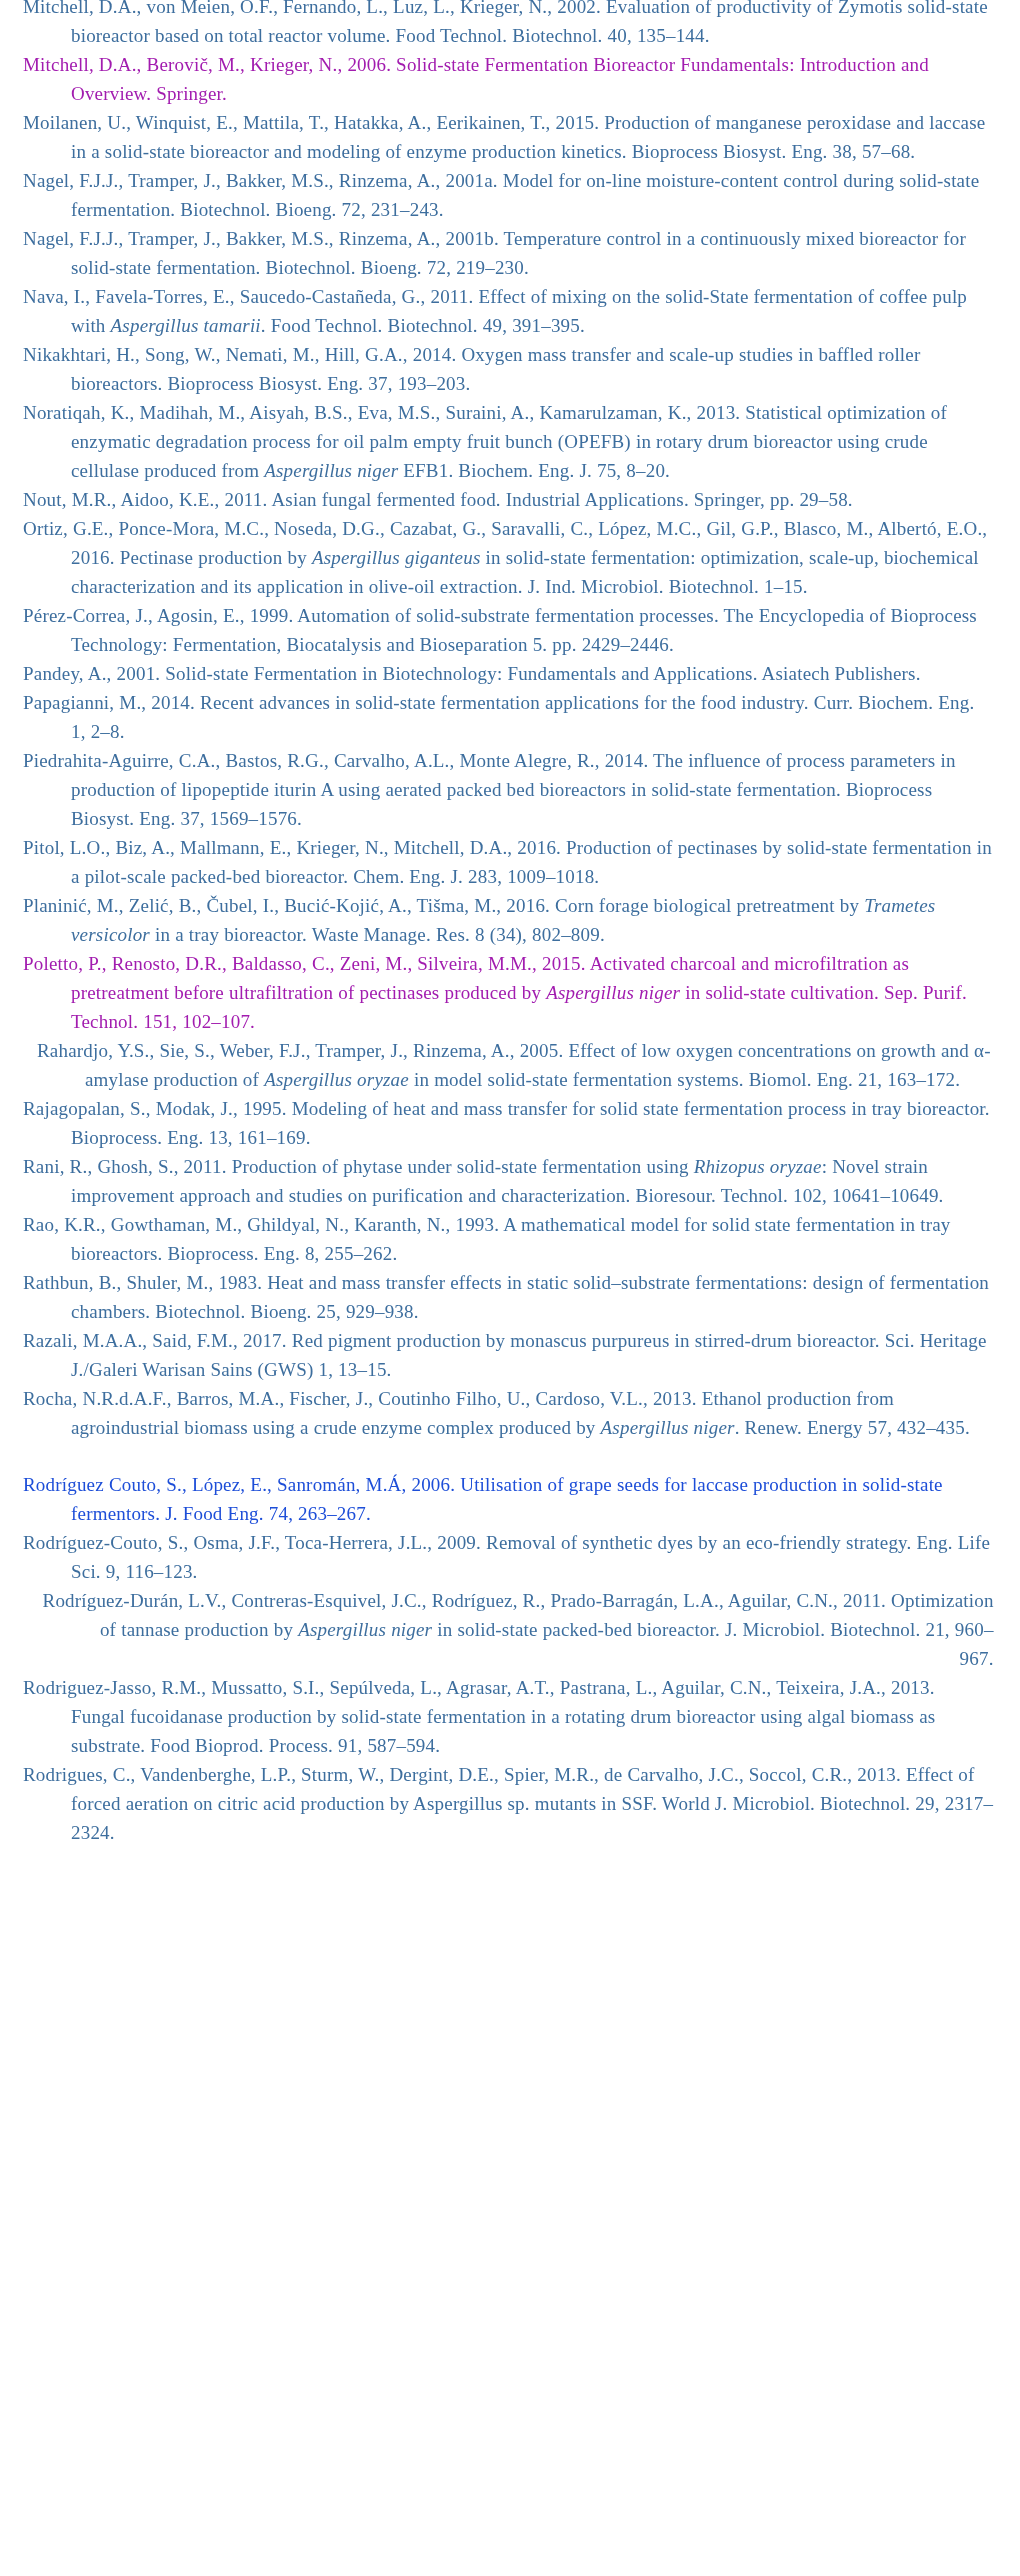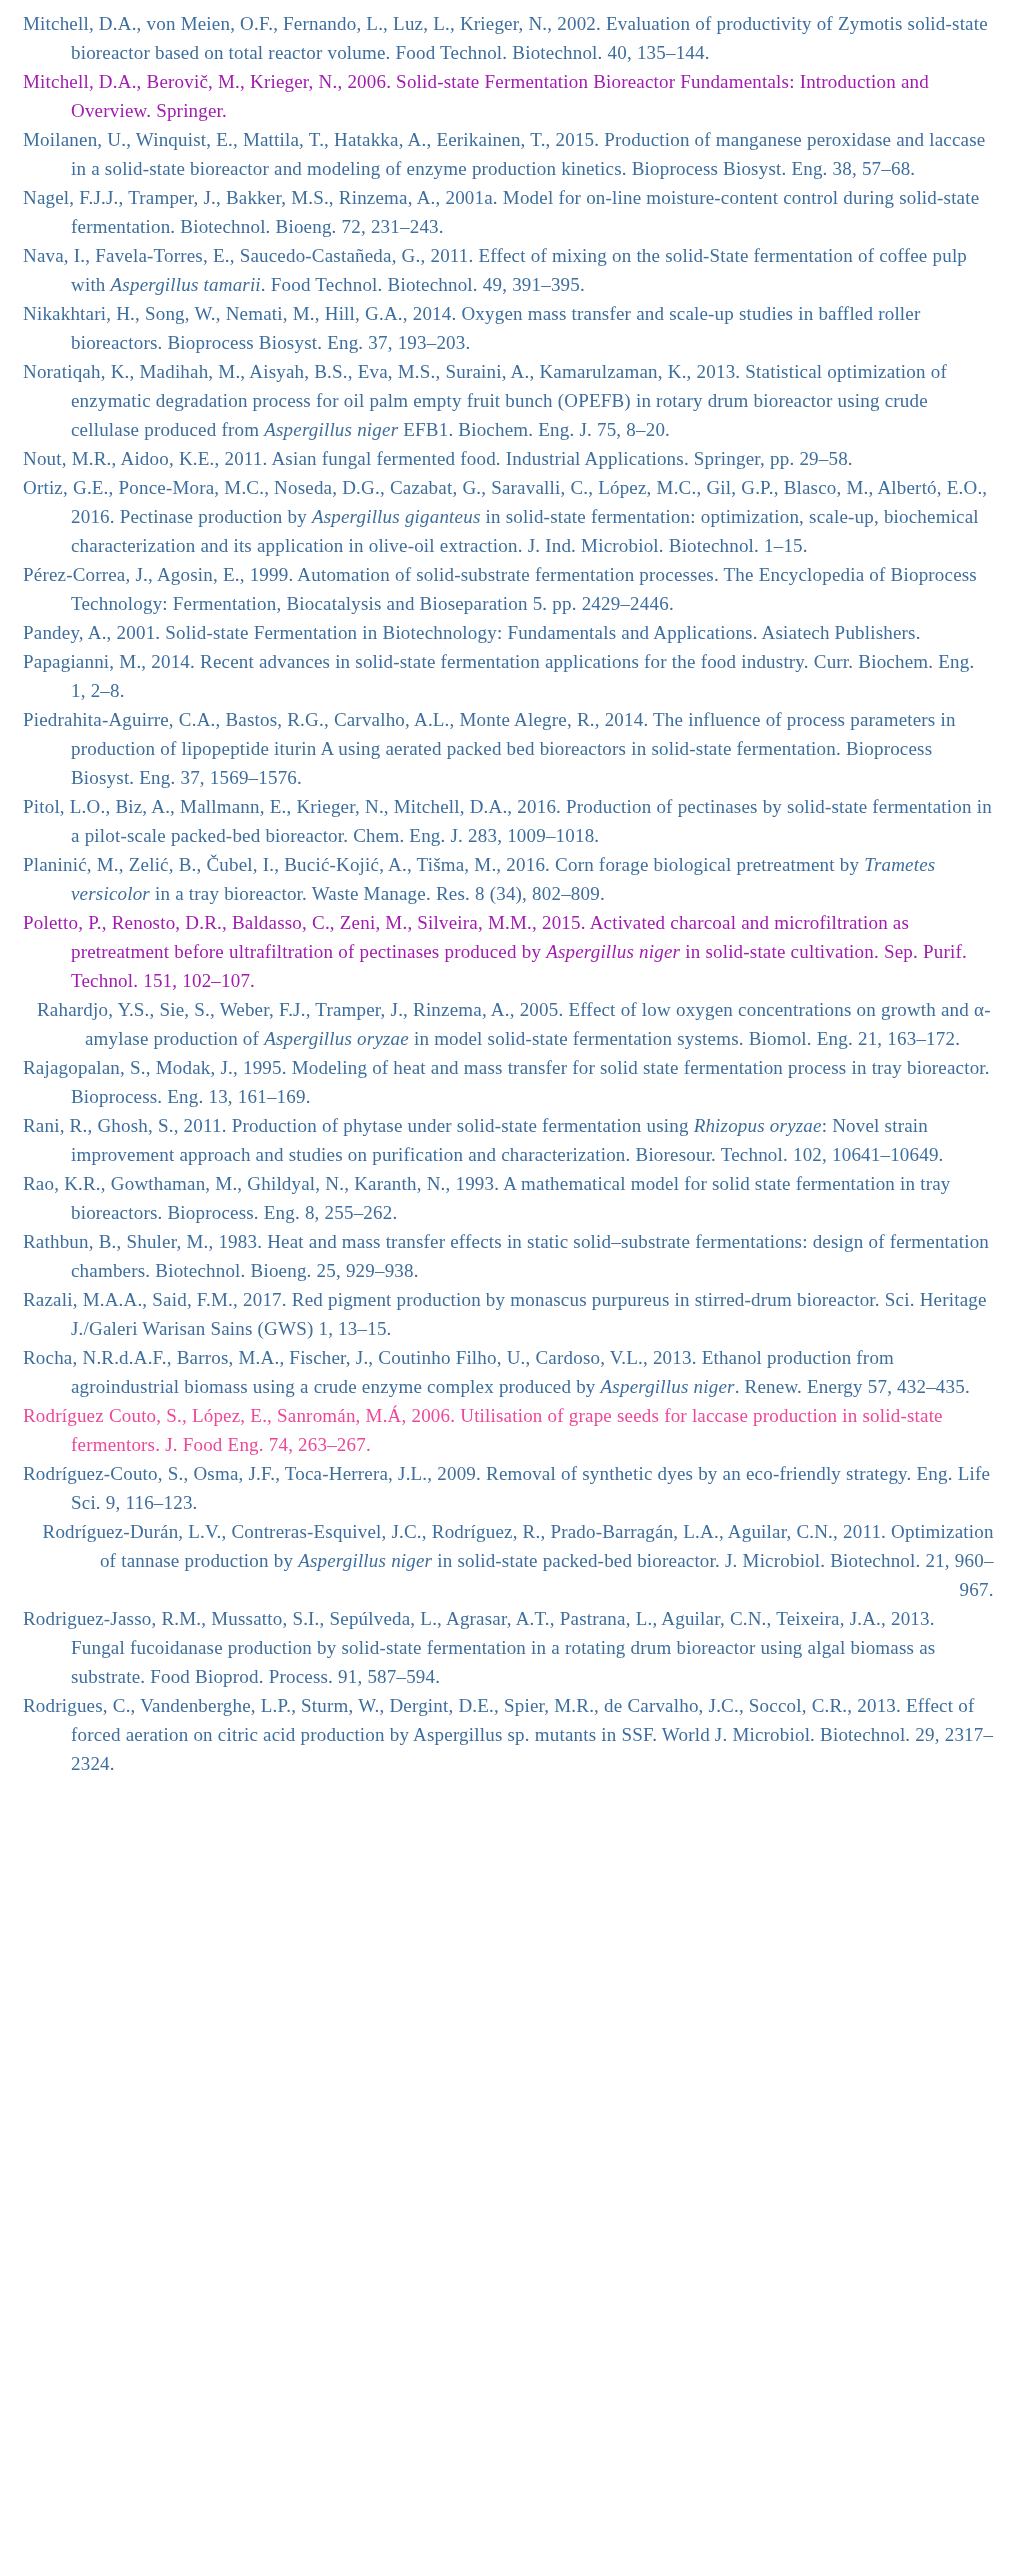--- a/index.html
+++ b/index.html
@@ -13,21 +13,21 @@
     overflow: hidden;
     font-family: "Liberation Serif", "DejaVu Serif", serif;
   }
 
   #reference-list {
     position: absolute;
     left: 0;
     top: 0;
     width: 1018px;
     
-    padding-top: 17px;
+    padding-top: 0px;
   }
 
   .ref {
     color: #3d6e9e;
     font-size: 19px;
     line-height: 29px;
     margin: 0 0 0 0;
     padding: 0 24.4px 0 71px;   
     text-indent: -48px;        
     text-align: left;
@@ -46,38 +46,39 @@
   }
 </style>
 </head>
 <body style="background: rgb(255, 255, 255);">
 
 <div id="reference-list">
     <p class="ref clipped-top" style="color: rgb(61, 110, 158);">Mitchell, D.A., von Meien, O.F., Fernando, L., Luz, L., Krieger, N., 2002. Evaluation of productivity of Zymotis solid-state bioreactor based on total reactor volume. Food Technol. Biotechnol. 40, 135–144.</p>
     <p class="ref" style="color: #a21caf;">Mitchell, D.A., Berovič, M., Krieger, N., 2006. Solid-state Fermentation Bioreactor Fundamentals: Introduction and Overview. Springer.</p>
     <p class="ref" style="color: rgb(61, 110, 158);">Moilanen, U., Winquist, E., Mattila, T., Hatakka, A., Eerikainen, T., 2015. Production of manganese peroxidase and laccase in a solid-state bioreactor and modeling of enzyme production kinetics. Bioprocess Biosyst. Eng. 38, 57–68.</p>
     <p class="ref" style="color: rgb(61, 110, 158);">Nagel, F.J.J., Tramper, J., Bakker, M.S., Rinzema, A., 2001a. Model for on-line moisture-content control during solid-state fermentation. Biotechnol. Bioeng. 72, 231–243.</p>
+    <p class="ref" style="color: rgb(61, 110, 158);">Nagel, F.J.J., Tramper, J., Bakker, M.S., Rinzema, A., 2001b. Temperature control in a continuously mixed bioreactor for solid-state fermentation. Biotechnol. Bioeng. 72, 219–230.</p>
     <p class="ref" style="color: rgb(61, 110, 158);">Nava, I., Favela-Torres, E., Saucedo-Castañeda, G., 2011. Effect of mixing on the solid-State fermentation of coffee pulp with <i>Aspergillus tamarii</i>. Food Technol. Biotechnol. 49, 391–395.</p>
     <p class="ref" style="color: rgb(61, 110, 158);">Nikakhtari, H., Song, W., Nemati, M., Hill, G.A., 2014. Oxygen mass transfer and scale-up studies in baffled roller bioreactors. Bioprocess Biosyst. Eng. 37, 193–203.</p>
     <p class="ref" style="color: rgb(61, 110, 158);">Noratiqah, K., Madihah, M., Aisyah, B.S., Eva, M.S., Suraini, A., Kamarulzaman, K., 2013. Statistical optimization of enzymatic degradation process for oil palm empty fruit bunch (OPEFB) in rotary drum bioreactor using crude cellulase produced from <i>Aspergillus niger</i> EFB1. Biochem. Eng. J. 75, 8–20.</p>
     <p class="ref" style="color: rgb(61, 110, 158);">Nout, M.R., Aidoo, K.E., 2011. Asian fungal fermented food. Industrial Applications. Springer, pp. 29–58.</p>
     <p class="ref" style="color: rgb(61, 110, 158);">Ortiz, G.E., Ponce-Mora, M.C., Noseda, D.G., Cazabat, G., Saravalli, C., López, M.C., Gil, G.P., Blasco, M., Albertó, E.O., 2016. Pectinase production by <i>Aspergillus giganteus</i> in solid-state fermentation: optimization, scale-up, biochemical characterization and its application in olive-oil extraction. J. Ind. Microbiol. Biotechnol. 1–15.</p>
     <p class="ref" style="color: rgb(61, 110, 158);">Pérez-Correa, J., Agosin, E., 1999. Automation of solid-substrate fermentation processes. The Encyclopedia of Bioprocess Technology: Fermentation, Biocatalysis and Bioseparation 5. pp. 2429–2446.</p>
     <p class="ref" style="color: rgb(61, 110, 158);">Pandey, A., 2001. Solid-state Fermentation in Biotechnology: Fundamentals and Applications. Asiatech Publishers.</p>
     <p class="ref" style="color: rgb(61, 110, 158);">Papagianni, M., 2014. Recent advances in solid-state fermentation applications for the food industry. Curr. Biochem. Eng. 1, 2–8.</p>
     <p class="ref" style="color: rgb(61, 110, 158);">Piedrahita-Aguirre, C.A., Bastos, R.G., Carvalho, A.L., Monte Alegre, R., 2014. The influence of process parameters in production of lipopeptide iturin A using aerated packed bed bioreactors in solid-state fermentation. Bioprocess Biosyst. Eng. 37, 1569–1576.</p>
     <p class="ref" style="color: rgb(61, 110, 158);">Pitol, L.O., Biz, A., Mallmann, E., Krieger, N., Mitchell, D.A., 2016. Production of pectinases by solid-state fermentation in a pilot-scale packed-bed bioreactor. Chem. Eng. J. 283, 1009–1018.</p>
     <p class="ref" style="color: rgb(61, 110, 158);">Planinić, M., Zelić, B., Čubel, I., Bucić-Kojić, A., Tišma, M., 2016. Corn forage biological pretreatment by <i>Trametes versicolor</i> in a tray bioreactor. Waste Manage. Res. 8 (34), 802–809.</p>
     <p class="ref" style="color: #a21caf; font-family: Liberation Serif, serif;">Poletto, P., Renosto, D.R., Baldasso, C., Zeni, M., Silveira, M.M., 2015. Activated charcoal and microfiltration as pretreatment before ultrafiltration of pectinases produced by <i>Aspergillus niger</i> in solid-state cultivation. Sep. Purif. Technol. 151, 102–107.</p>
     <p class="ref" style="color: rgb(61, 110, 158); margin-left: 14px;">Rahardjo, Y.S., Sie, S., Weber, F.J., Tramper, J., Rinzema, A., 2005. Effect of low oxygen concentrations on growth and α-amylase production of <i>Aspergillus oryzae</i> in model solid-state fermentation systems. Biomol. Eng. 21, 163–172.</p>
     <p class="ref" style="color: rgb(61, 110, 158);">Rajagopalan, S., Modak, J., 1995. Modeling of heat and mass transfer for solid state fermentation process in tray bioreactor. Bioprocess. Eng. 13, 161–169.</p>
     <p class="ref" style="color: rgb(61, 110, 158);">Rani, R., Ghosh, S., 2011. Production of phytase under solid-state fermentation using <i>Rhizopus oryzae</i>: Novel strain improvement approach and studies on purification and characterization. Bioresour. Technol. 102, 10641–10649.</p>
     <p class="ref" style="color: rgb(61, 110, 158);">Rao, K.R., Gowthaman, M., Ghildyal, N., Karanth, N., 1993. A mathematical model for solid state fermentation in tray bioreactors. Bioprocess. Eng. 8, 255–262.</p>
     <p class="ref" style="color: rgb(61, 110, 158);">Rathbun, B., Shuler, M., 1983. Heat and mass transfer effects in static solid–substrate fermentations: design of fermentation chambers. Biotechnol. Bioeng. 25, 929–938.</p>
     <p class="ref" style="color: rgb(61, 110, 158);">Razali, M.A.A., Said, F.M., 2017. Red pigment production by monascus purpureus in stirred-drum bioreactor. Sci. Heritage J./Galeri Warisan Sains (GWS) 1, 13–15.</p>
     <p class="ref" style="color: rgb(61, 110, 158);">Rocha, N.R.d.A.F., Barros, M.A., Fischer, J., Coutinho Filho, U., Cardoso, V.L., 2013. Ethanol production from agroindustrial biomass using a crude enzyme complex produced by <i>Aspergillus niger</i>. Renew. Energy 57, 432–435.</p>
-    <p class="ref" style="color: #ec4899;">Rodríguez Couto, S., López, E., Sanromán, M.Á, 2006. Utilisation of grape seeds for laccase production in solid-state fermentors. J. Food Eng. 74, 263–267.</p>
+    <p class="ref" style="color: #1d4ed8; margin-top: 28px;">Rodríguez Couto, S., López, E., Sanromán, M.Á, 2006. Utilisation of grape seeds for laccase production in solid-state fermentors. J. Food Eng. 74, 263–267.</p>
     <p class="ref" style="color: rgb(61, 110, 158);">Rodríguez-Couto, S., Osma, J.F., Toca-Herrera, J.L., 2009. Removal of synthetic dyes by an eco-friendly strategy. Eng. Life Sci. 9, 116–123.</p>
     <p class="ref" style="color: rgb(61, 110, 158); text-align: right;">Rodríguez-Durán, L.V., Contreras-Esquivel, J.C., Rodríguez, R., Prado-Barragán, L.A., Aguilar, C.N., 2011. Optimization of tannase production by <i>Aspergillus niger</i> in solid-state packed-bed bioreactor. J. Microbiol. Biotechnol. 21, 960–967.</p>
     <p class="ref" style="color: rgb(61, 110, 158);">Rodriguez-Jasso, R.M., Mussatto, S.I., Sepúlveda, L., Agrasar, A.T., Pastrana, L., Aguilar, C.N., Teixeira, J.A., 2013. Fungal fucoidanase production by solid-state fermentation in a rotating drum bioreactor using algal biomass as substrate. Food Bioprod. Process. 91, 587–594.</p>
     <p class="ref" style="color: rgb(61, 110, 158);">Rodrigues, C., Vandenberghe, L.P., Sturm, W., Dergint, D.E., Spier, M.R., de Carvalho, J.C., Soccol, C.R., 2013. Effect of forced aeration on citric acid production by Aspergillus sp. mutants in SSF. World J. Microbiol. Biotechnol. 29, 2317–2324.</p>
   </div>
 
 
 </body></html>

